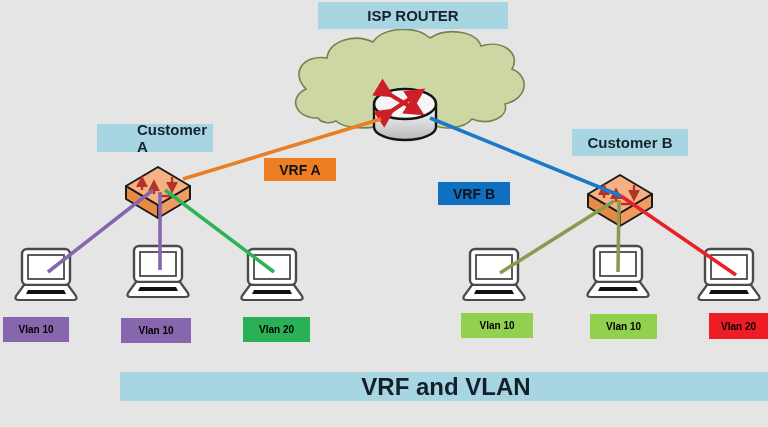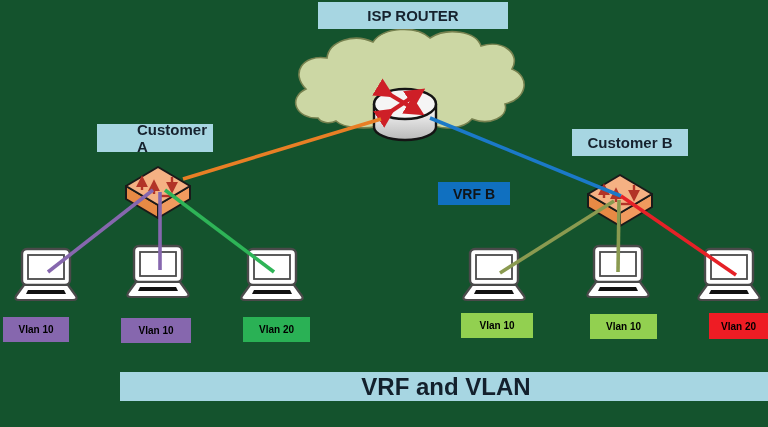--- a/index.html
+++ b/index.html
@@ -1,17 +1,17 @@
 <!DOCTYPE html>
 <html><head>
 <meta charset="utf-8">
 <style>
   html,body{margin:0;padding:0;background:#ffffff;}
   .canvas{
-    position:relative;width:768px;height:427px;overflow:hidden;background:#14532d;
+    position:relative;width:768px;height:427px;overflow:hidden;background:#e5e5e5;
     font-family:"Liberation Sans",sans-serif;
   }
   .gfx{position:absolute;left:0;top:0;z-index:1;}
   .lbl{
     position:absolute;z-index:2;display:flex;align-items:center;justify-content:center;
     font-weight:bold;color:#16222e;box-sizing:border-box;
   }
   .lbl-isp       {left:318px;top:2px;  width:190px;height:27px;font-size:15px;}
   .lbl-cust-a    {left:97px; top:124px;width:116px;height:28px;font-size:15px;}
   .lbl-cust-b    {left:572px;top:129px;width:116px;height:27px;font-size:15px;}
@@ -96,20 +96,21 @@
     <line x1="619" y1="200" x2="618" y2="272" stroke="#8a9a50" stroke-width="3.6"></line>
     <line x1="621" y1="196" x2="736" y2="275" stroke="#e62127" stroke-width="3.6"></line>
   </svg>
 
   <div class="lbl lbl-isp" style="background-color: rgb(167, 214, 226);">ISP ROUTER</div>
 
   <div class="lbl lbl-cust-a" style="background-color: rgb(167, 214, 226); padding-left: 40px;">Customer A</div>
 
   <div class="lbl lbl-cust-b" style="background-color: rgb(167, 214, 226);">Customer B</div>
 
+  <div class="lbl lbl-vrf lbl-vrf-a" style="background-color: rgb(239, 125, 34);">VRF A</div>
 
   <div class="lbl lbl-vrf lbl-vrf-b" style="background-color: rgb(16, 112, 192);">VRF B</div>
 
   <div class="lbl lbl-vlan lbl-vlan-l1" style="background-color: rgb(134, 103, 174);">Vlan 10</div>
   <div class="lbl lbl-vlan lbl-vlan-l2" style="background-color: rgb(134, 103, 174);">Vlan 10</div>
   <div class="lbl lbl-vlan lbl-vlan-l3" style="background-color: rgb(42, 177, 85);">Vlan 20</div>
 
   <div class="lbl lbl-vlan lbl-vlan-r1" style="background-color: rgb(146, 208, 80);">Vlan 10</div>
   <div class="lbl lbl-vlan lbl-vlan-r2" style="background-color: rgb(146, 208, 80);">Vlan 10</div>
   <div class="lbl lbl-vlan lbl-vlan-r3" style="background-color: rgb(238, 28, 36);">Vlan 20</div>

